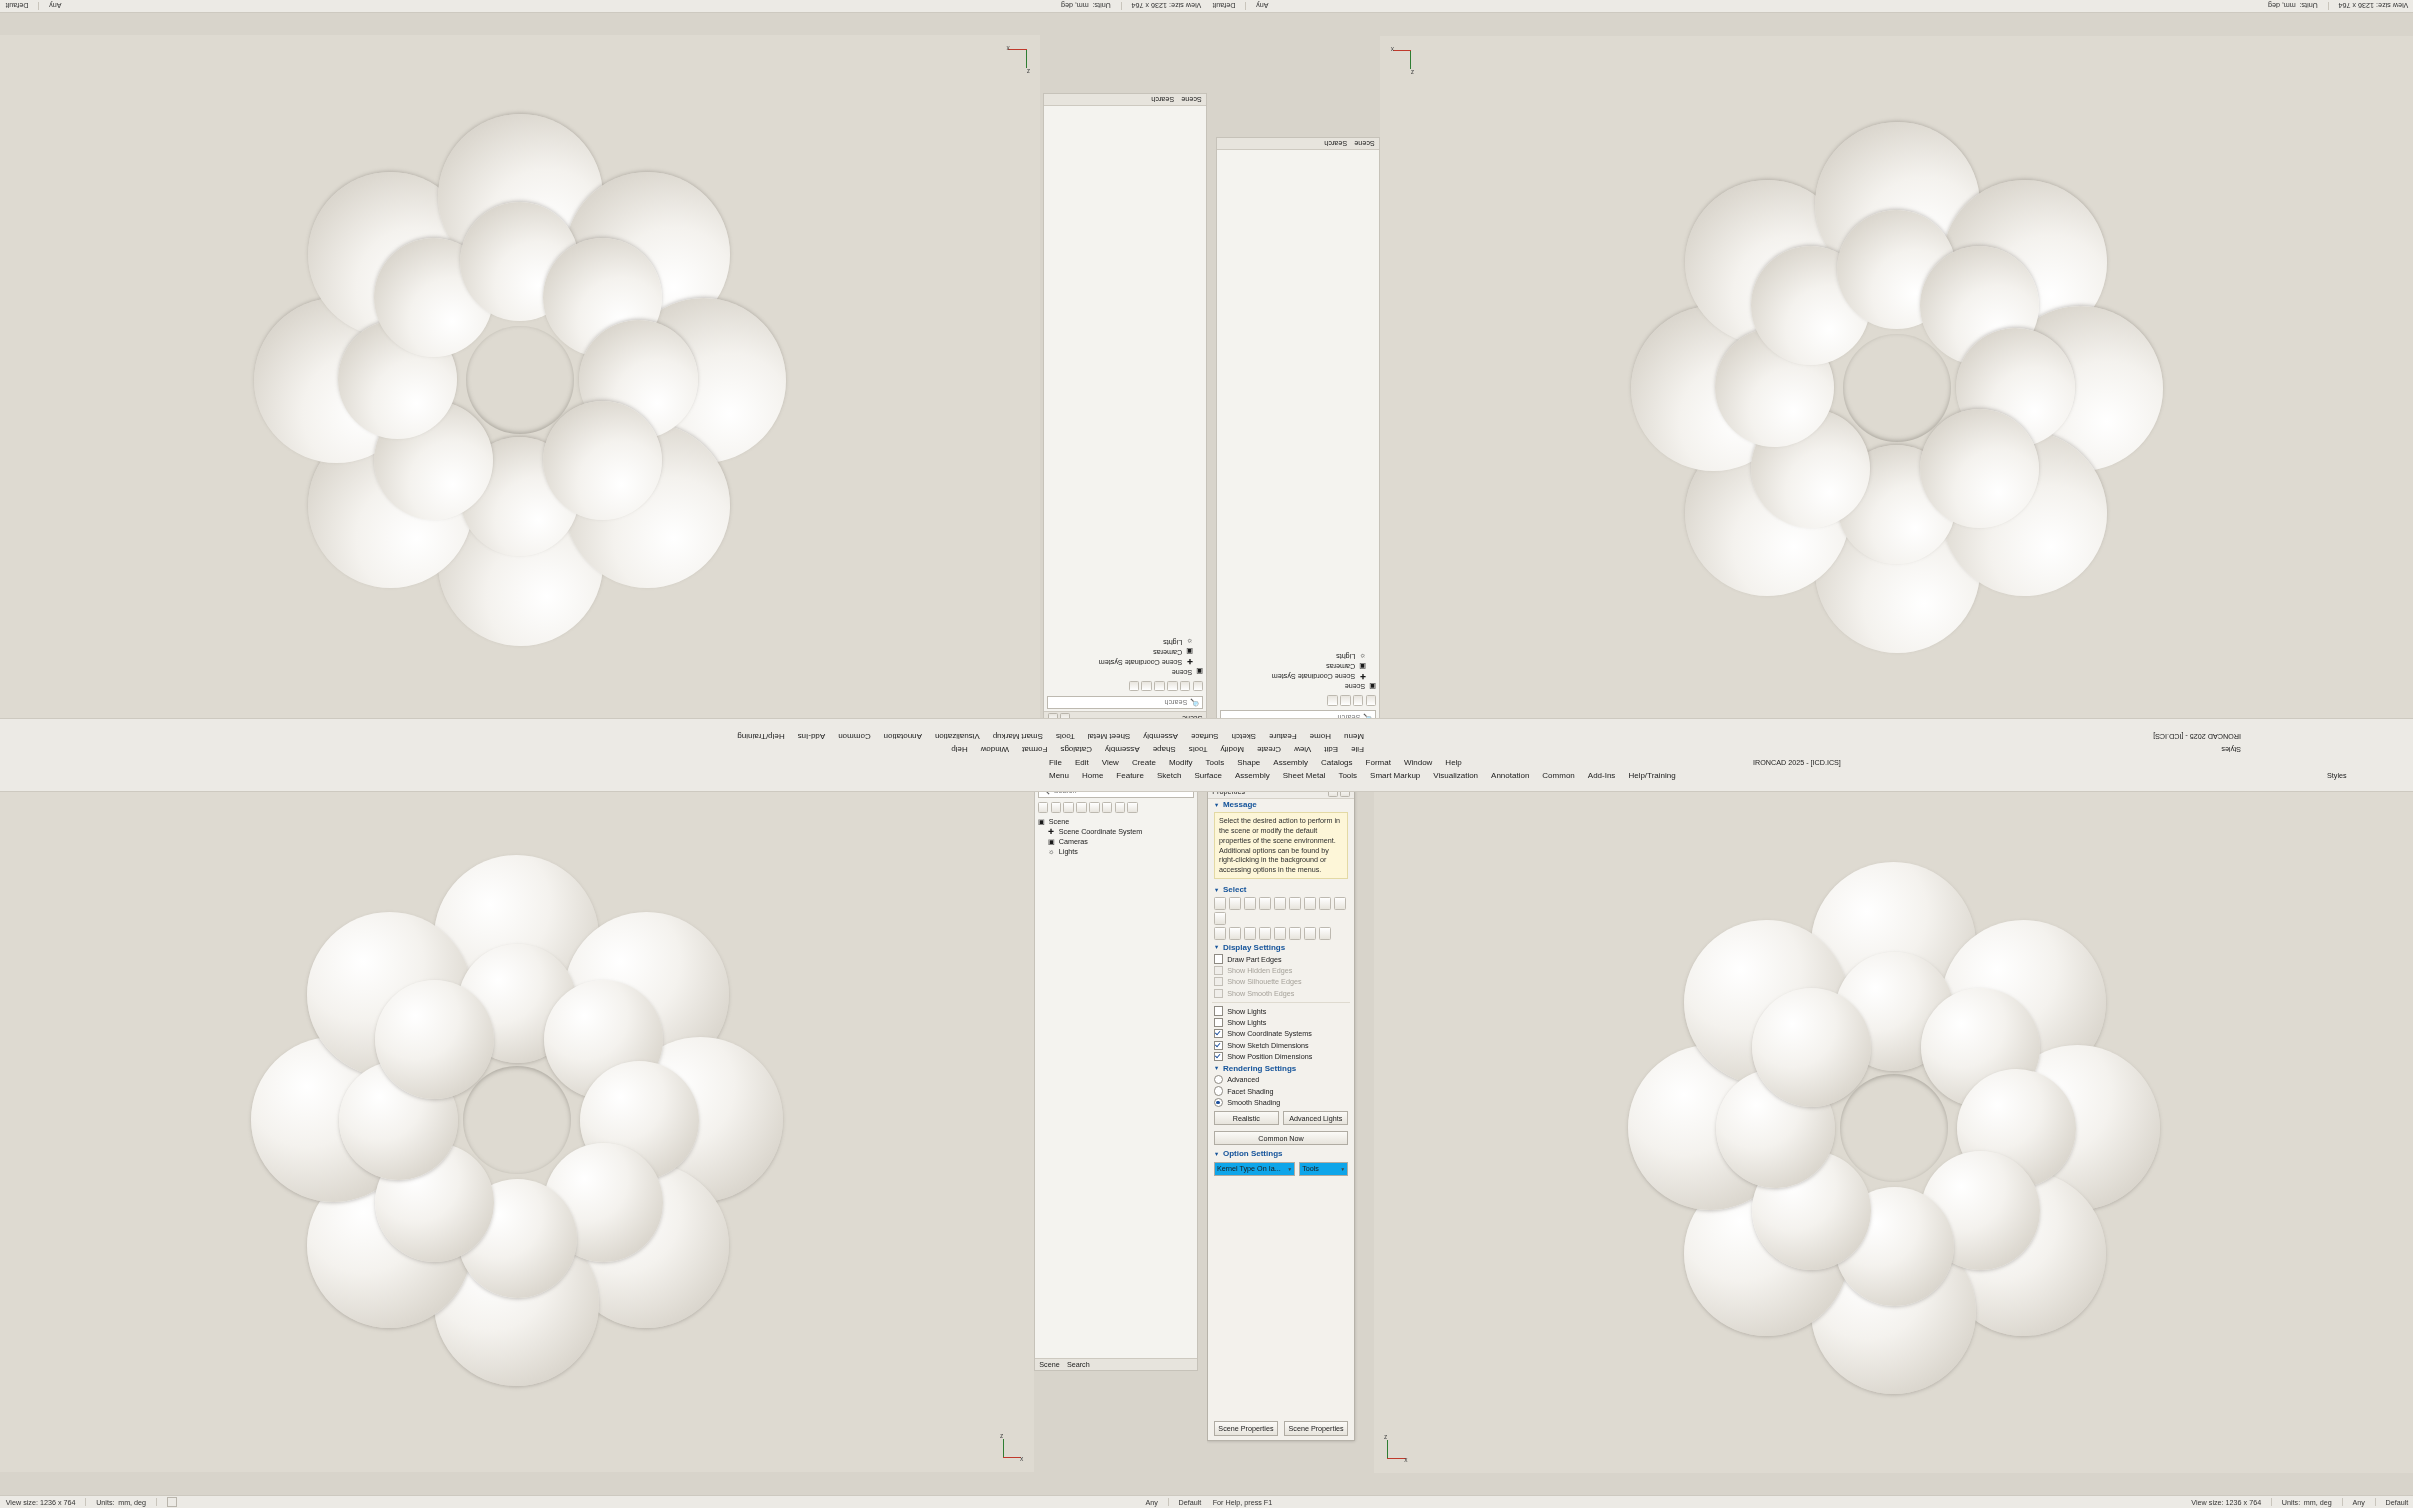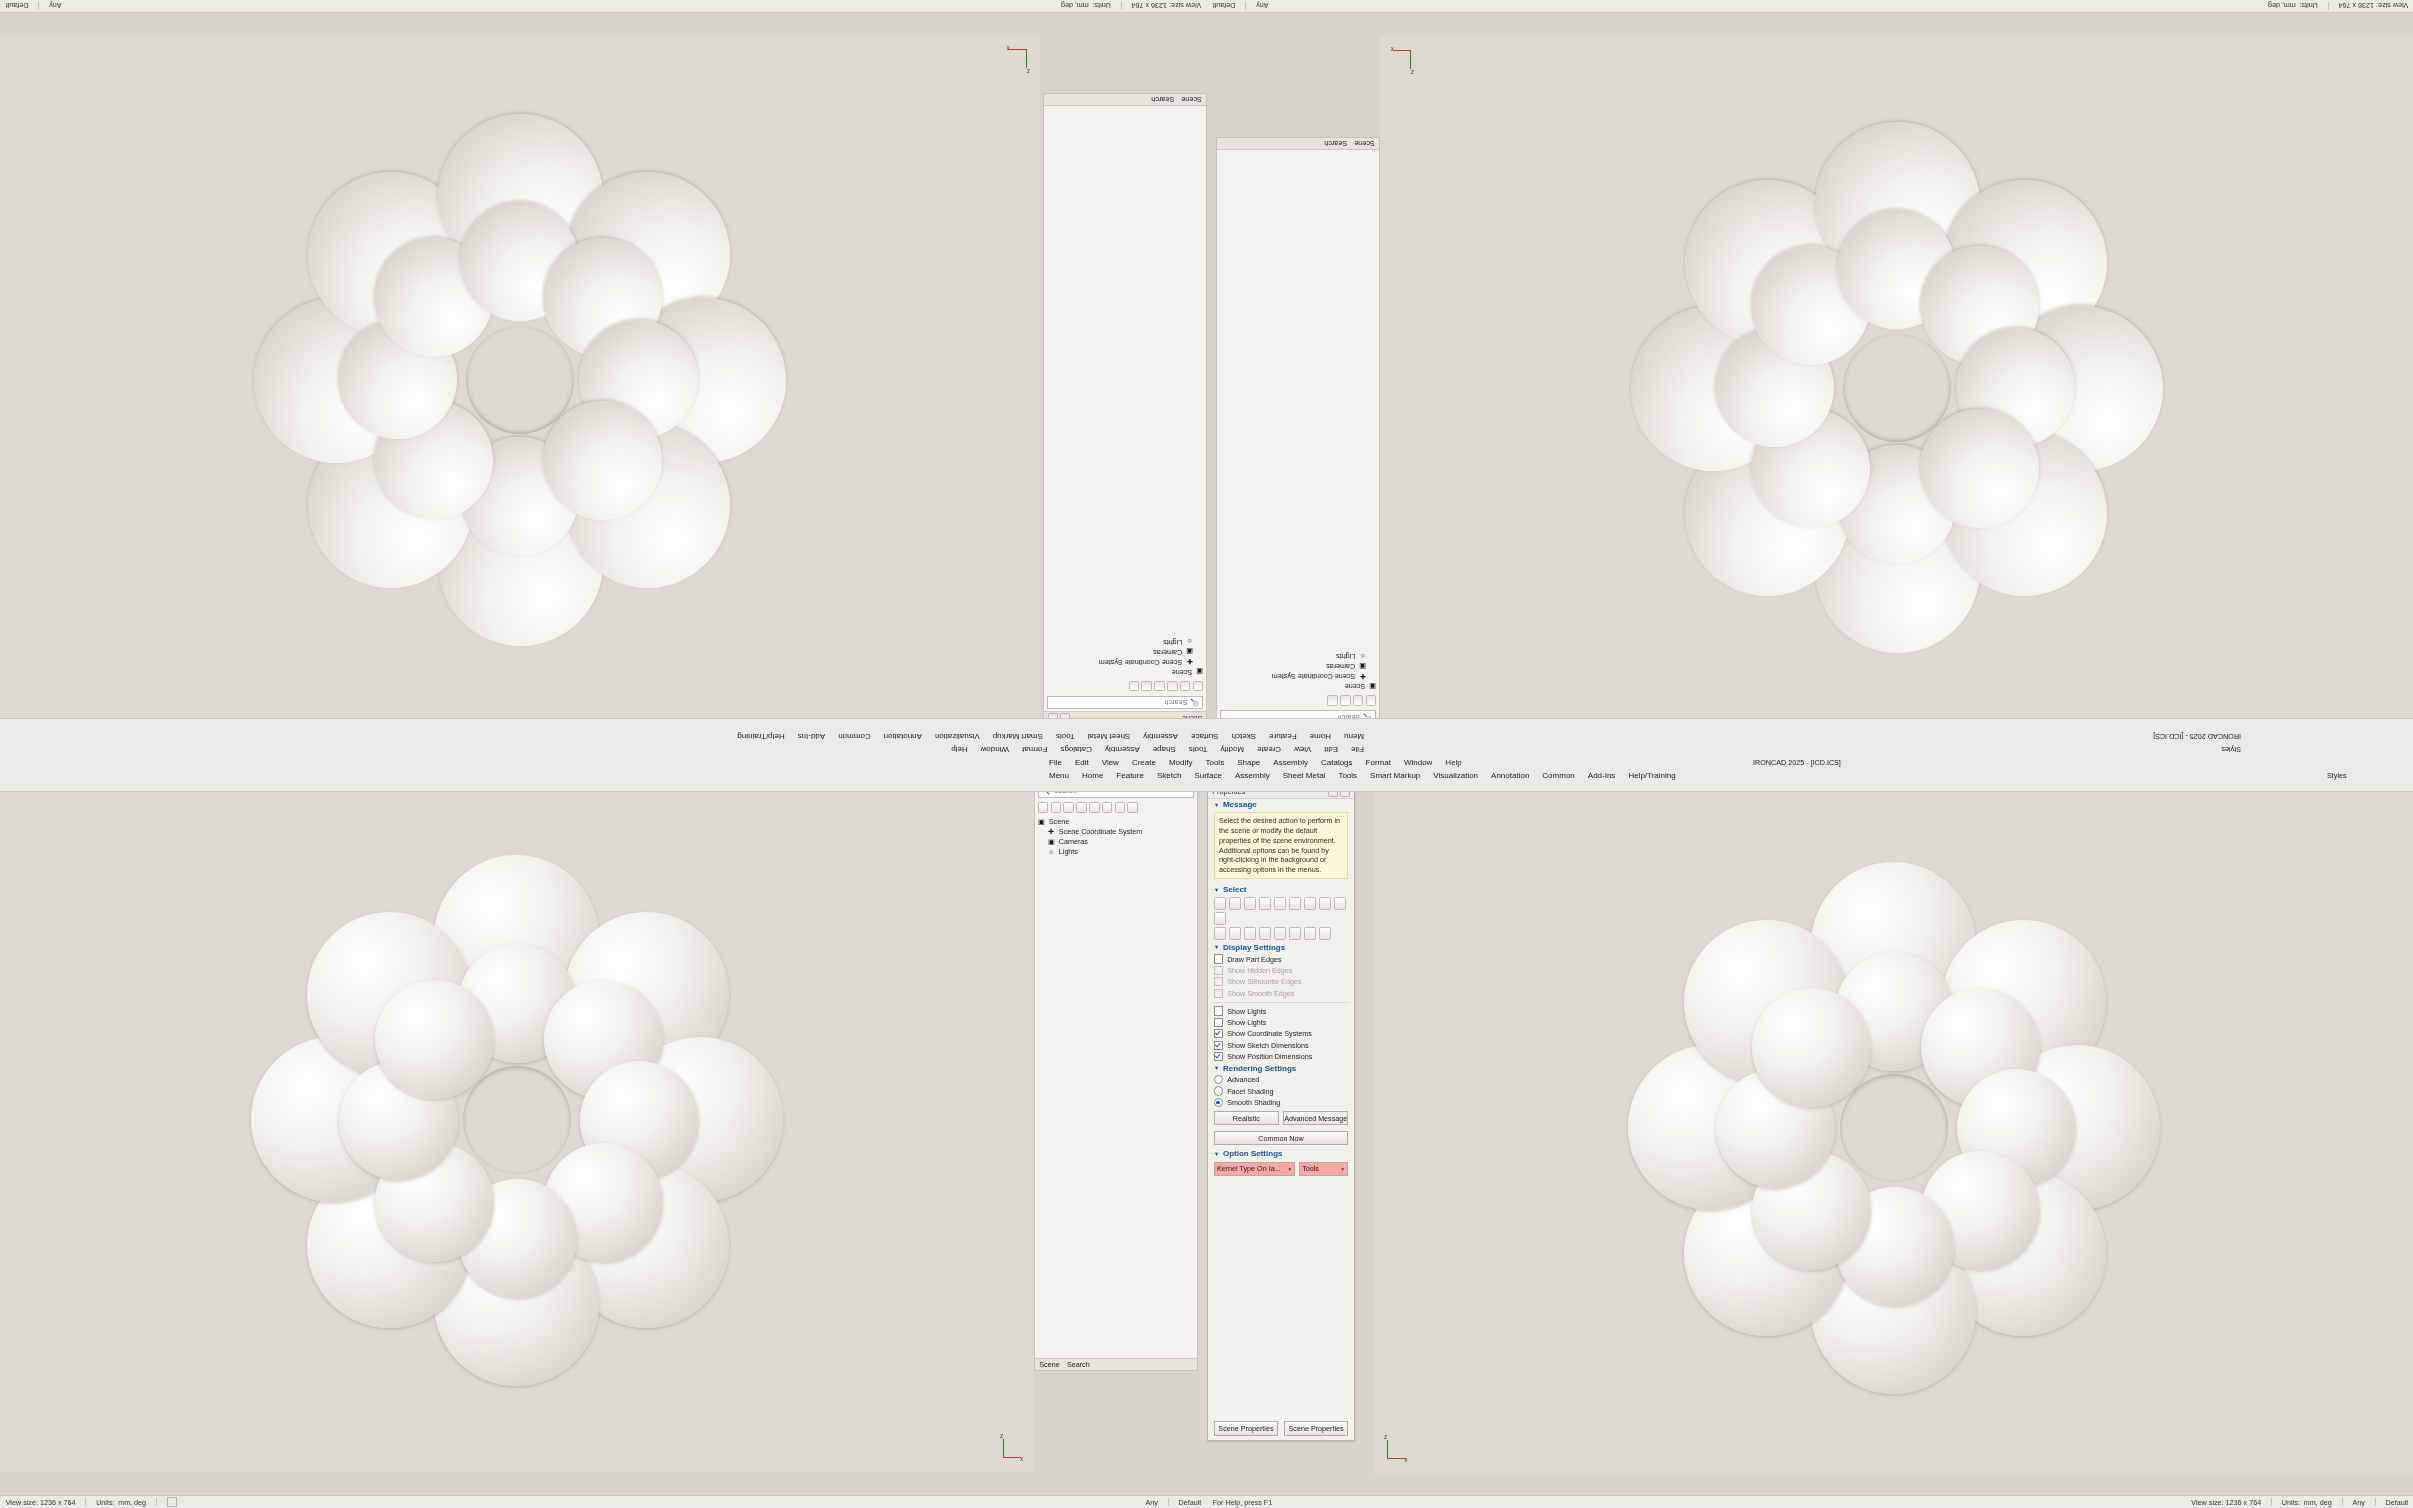--- a/index.html
+++ b/index.html
@@ -63,21 +63,21 @@
   .chk .box{width:7.2px;height:7.2px;border:0.7px solid #8e8a82;background:#fff;display:inline-block;position:relative;}
   .chk .box.on:after{content:"";position:absolute;left:1.4px;top:0px;width:2.2px;height:4.3px;border:solid #1b4f9c;border-width:0 1.4px 1.4px 0;transform:rotate(42deg);}
   .chk.dim{color:#a6a29a;}
   .chk.dim .box{border-color:#c3bfb7;background:#f0eeea;}
   .radio{display:flex;align-items:center;gap:4.3px;font-size:7.2px;padding:0.7px 5.7px;height:10px;}
   .radio .rb{width:7.2px;height:7.2px;border:0.7px solid #8e8a82;border-radius:50%;background:#fff;position:relative;}
   .radio .rb.on:after{content:"";position:absolute;left:1.8px;top:1.8px;width:3.6px;height:3.6px;border-radius:50%;background:#1b4f9c;}
   .btnrow{display:flex;gap:4.3px;padding:2.9px 5.7px;}
   .btn{flex:1;height:12.2px;border:0.7px solid #b0aca3;background:linear-gradient(#fbfaf7,#e7e4dc);font-size:7.2px;display:flex;align-items:center;justify-content:center;}
   .sel-row{display:flex;gap:3.6px;padding:2.2px 5.7px;align-items:center;}
-  .sel{flex:1;height:11.5px;border:0.7px solid #b0aca3;background:#fca5a5;font-size:7.2px;display:flex;align-items:center;justify-content:space-between;padding:0 2.2px;}
+  .sel{flex:1;height:11.5px;border:0.7px solid #b0aca3;background:#0ea5e9;font-size:7.2px;display:flex;align-items:center;justify-content:space-between;padding:0 2.2px;}
   .sel .ar{font-size:5px;color:#444;}
   .hr{height:0.7px;background:#dedacf;margin:2.9px 4.3px;}
 
   .dlg-foot{position:absolute;left:0;right:0;bottom:0;display:flex;gap:5.7px;padding:3.6px 5.7px;box-sizing:border-box;}
   .dlg-foot .btn{height:13px;}
 
   
   .statusbar{position:absolute;left:0;right:0;height:13px;background:#eceae5;border-top:0.7px solid #cdc9c0;display:flex;align-items:center;gap:10px;padding:0 5.7px;font-size:7.2px;box-sizing:border-box;color:#333;}
   .statusbar .grp{display:flex;align-items:center;gap:3.6px;white-space:nowrap;}
   .statusbar .sep{width:0.7px;height:8.6px;background:#c9c5bc;}
@@ -350,21 +350,21 @@
         <div class="radio">
           <span class="rb"></span>
           <span>Facet Shading</span>
         </div>
         <div class="radio">
           <span class="rb on"></span>
           <span>Smooth Shading</span>
         </div>
         <div class="btnrow">
           <div class="btn">Realistic</div>
-          <div class="btn">Advanced Message</div>
+          <div class="btn">Advanced Lights</div>
         </div>
         <div class="btnrow">
           <div class="btn">Common Now</div>
         </div>
 
         <div class="sect-title">
           <span class="tri">▼</span>
           <span>Option Settings</span>
         </div>
         <div class="sel-row">

